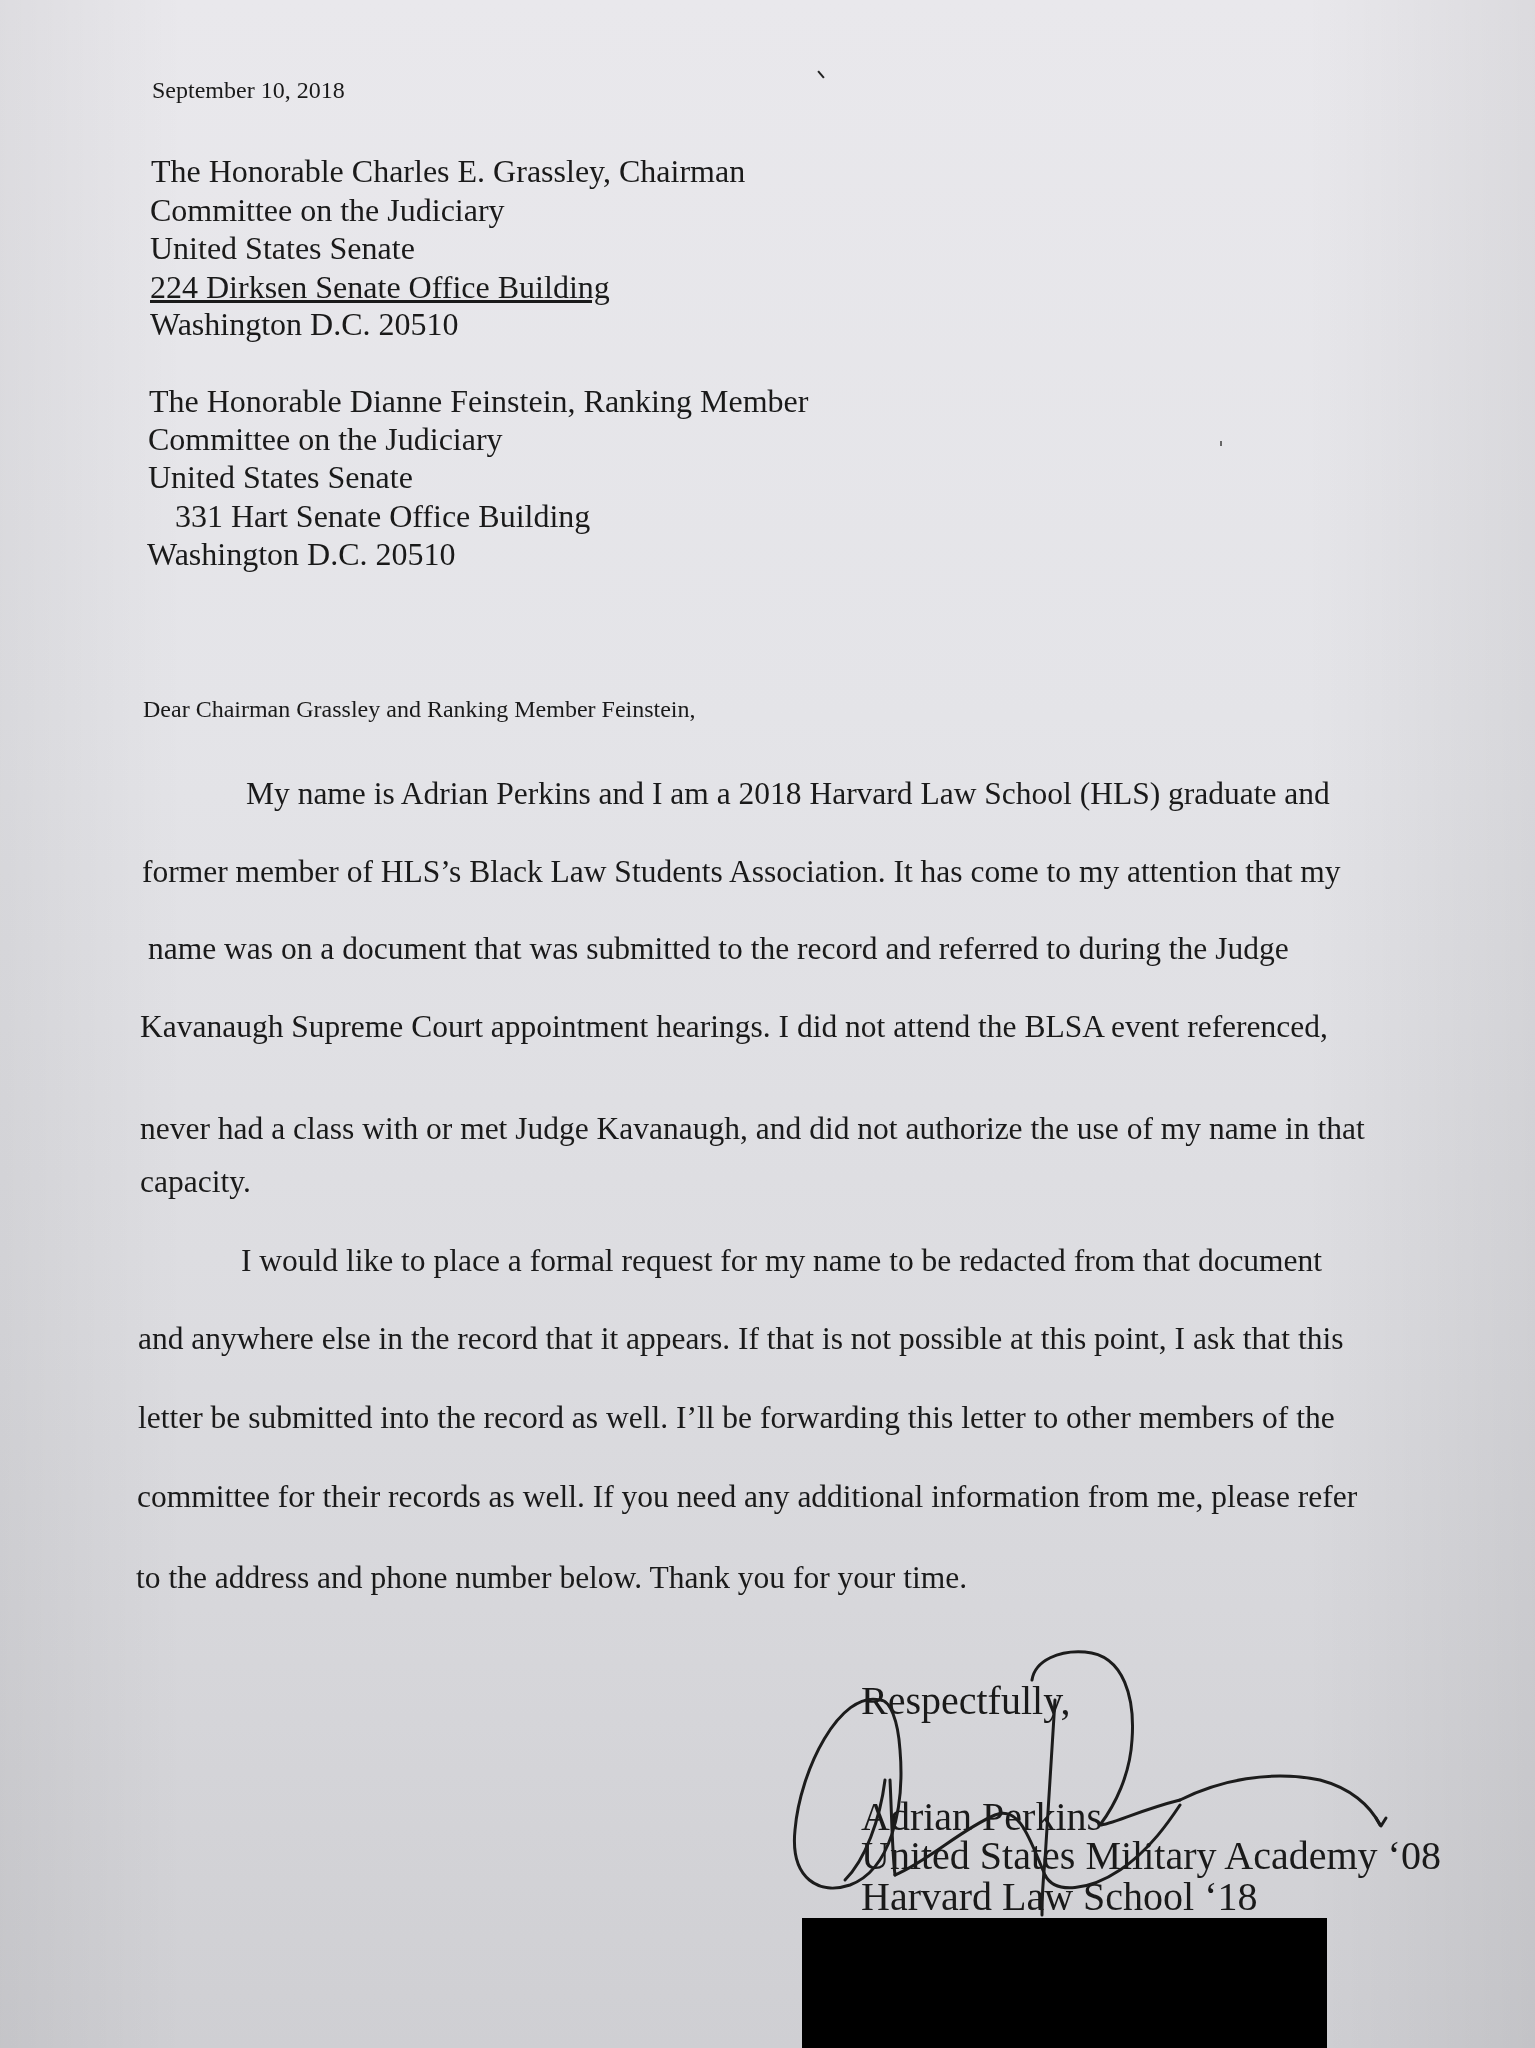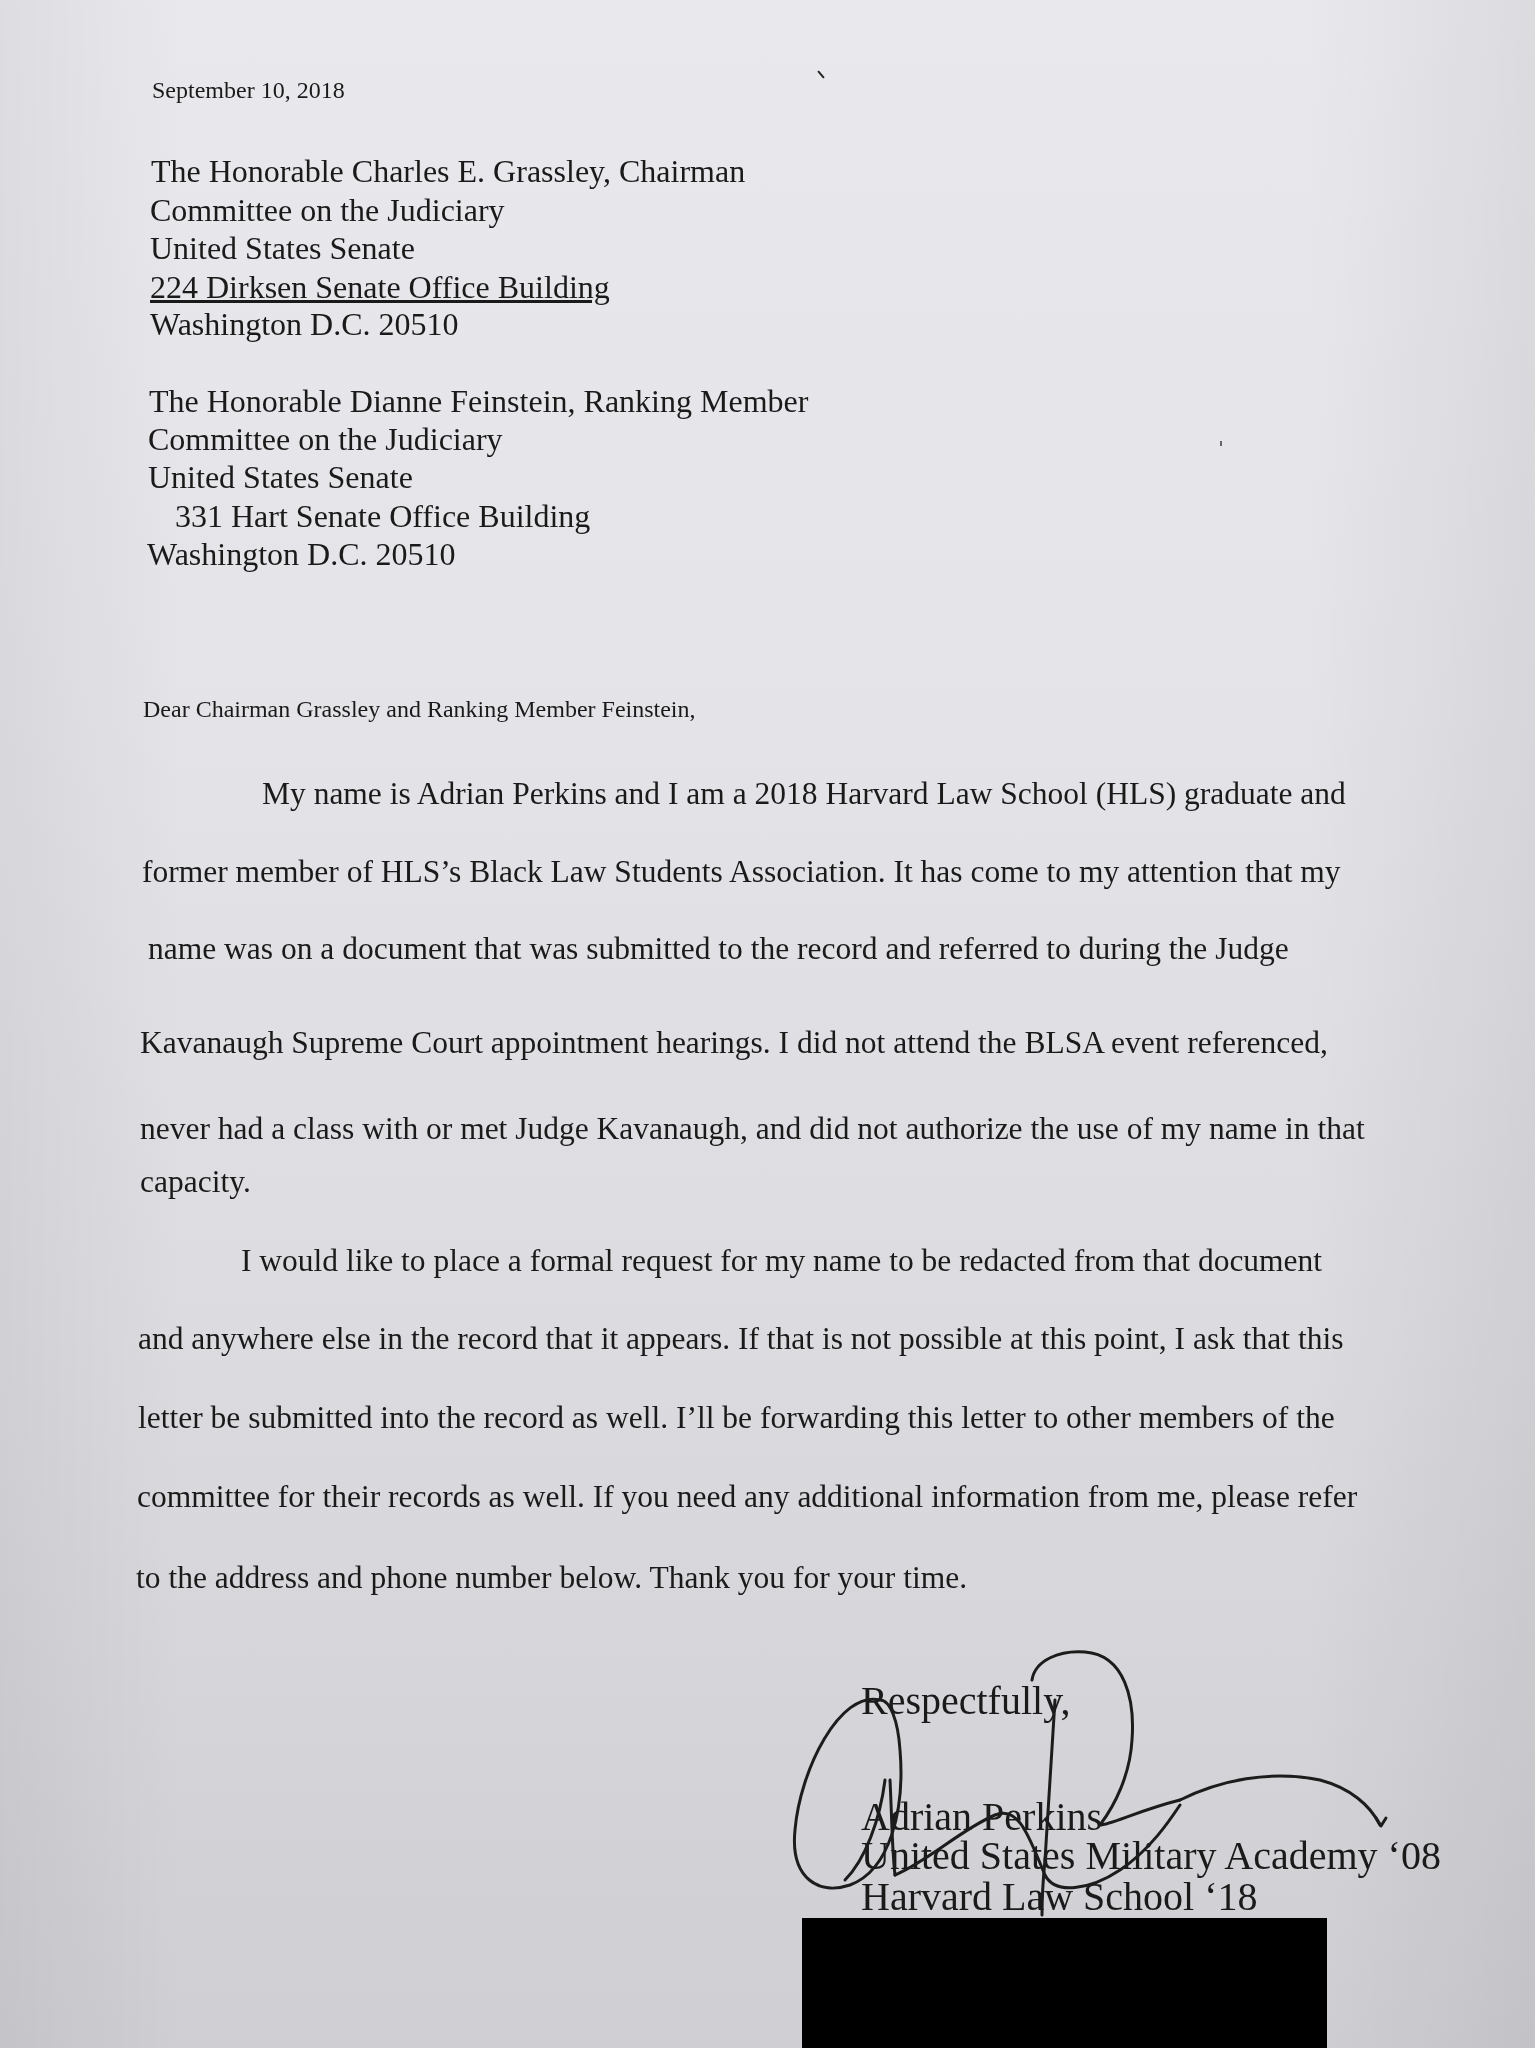--- a/index.html
+++ b/index.html
@@ -44,24 +44,24 @@
   <div class="line addr" style="left:149px; top:385px;">The Honorable Dianne Feinstein, Ranking Member</div>
   <div class="line addr" style="left:148px; top:423px;">Committee on the Judiciary</div>
   <div class="line addr" style="left:148px; top:461px;">United States Senate</div>
   <div class="line addr" style="left:147px; top:500px;margin-left:28px;">331 Hart Senate Office Building</div>
   <div class="line addr" style="left:147px; top:538px;">Washington D.C. 20510</div>
 </div>
 
 <div class="line" style="left:143px; top:697px;">Dear Chairman Grassley and Ranking Member Feinstein,</div>
 
 <div>
-  <div class="line para" style="left:246px; top:778px;margin-left:16px;">My name is Adrian Perkins and I am a 2018 Harvard Law School (HLS) graduate and</div>
+  <div class="line para" style="left:246px; top:778px;">My name is Adrian Perkins and I am a 2018 Harvard Law School (HLS) graduate and</div>
   <div class="line para" style="left:142px; top:856px;">former member of HLS’s Black Law Students Association. It has come to my attention that my</div>
   <div class="line para" style="left:148px; top:933px;">name was on a document that was submitted to the record and referred to during the Judge</div>
-  <div class="line para" style="left:140px; top:1011px;margin-top:16px;">Kavanaugh Supreme Court appointment hearings. I did not attend the BLSA event referenced,</div>
+  <div class="line para" style="left:140px; top:1011px;">Kavanaugh Supreme Court appointment hearings. I did not attend the BLSA event referenced,</div>
   <div class="line para" style="left:140px; top:1089px;margin-top:24px;">never had a class with or met Judge Kavanaugh, and did not authorize the use of my name in that</div>
   <div class="line para" style="left:140px; top:1166px;">capacity.</div>
 </div>
 
 <div>
   <div class="line para" style="left:241px; top:1245px;">I would like to place a formal request for my name to be redacted from that document</div>
   <div class="line para" style="left:138px; top:1323px;">and anywhere else in the record that it appears. If that is not possible at this point, I ask that this</div>
   <div class="line para" style="left:138px; top:1402px;">letter be submitted into the record as well. I’ll be forwarding this letter to other members of the</div>
   <div class="line para" style="left:137px; top:1481px;">committee for their records as well. If you need any additional information from me, please refer</div>
   <div class="line para" style="left:136px; top:1562px;">to the address and phone number below. Thank you for your time.</div>

